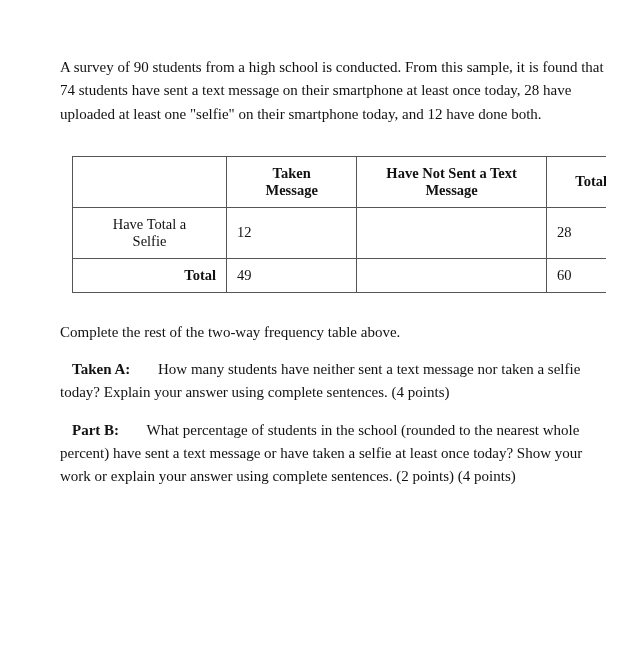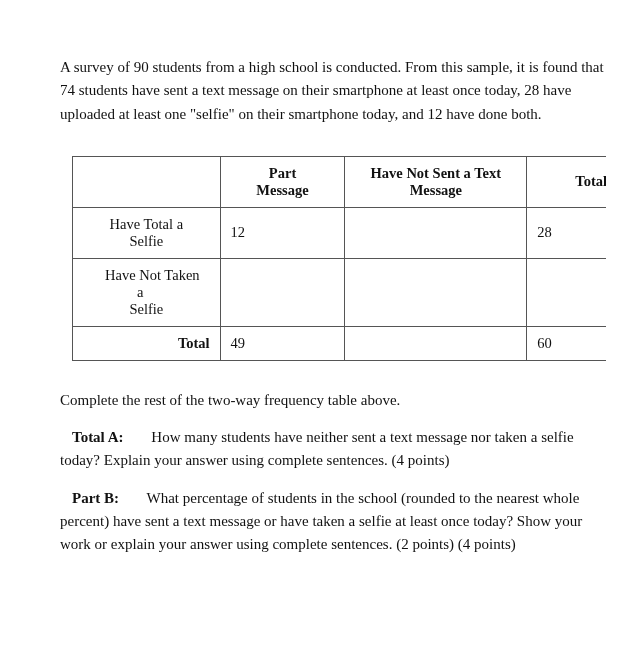--- a/index.html
+++ b/index.html
@@ -80,60 +80,51 @@
 <body>
 
 <p class="intro-text">A survey of 90 students from a high school is conducted. From this sample, it is found that 74 students have sent a text message on their smartphone at least once today, 28 have uploaded at least one "selfie" on their smartphone today, and 12 have done both.</p>
 
 <div class="table-wrapper">
   <table>
     <thead>
       <tr>
         <td style="width:130px;"></td>
         <td style="width:110px;">
-          <span>Part</span><br>
+          <span>Taken</span><br>
           <span>Message</span>
         </td>
         <td style="width:160px;">
           <span>Have Not Sent a Text</span><br>
           <span>Message</span>
         </td>
         <td class="col-total" style="width:60px;">Total</td>
       </tr>
     </thead>
     <tbody>
       <tr>
         <td class="row-header">
           <span>Have Total a</span><br>
           <span>Selfie</span>
         </td>
         <td>12</td>
         <td class="empty-cell"></td>
         <td>28</td>
       </tr>
       <tr>
-        <td class="row-header">
-          <span>Have Not Taken a</span><br>
-          <span>Selfie</span>
-        </td>
-        <td class="empty-cell"></td>
-        <td class="empty-cell"></td>
-        <td class="empty-cell"></td>
-      </tr>
-      <tr>
         <td class="row-header col-total">Total</td>
         <td>49</td>
         <td class="empty-cell"></td>
         <td>60</td>
       </tr>
     </tbody>
   </table>
 </div>
 
 <p class="instructions">Complete the rest of the two-way frequency table above.</p>
 
 <p class="part">
-  <span class="part-label">Total A:</span><span> How many students have neither sent a text message nor taken a selfie today? Explain your answer using complete sentences. (4 points)</span>
+  <span class="part-label">Taken A:</span><span> How many students have neither sent a text message nor taken a selfie today? Explain your answer using complete sentences. (4 points)</span>
 </p>
 
 <p class="part">
   <span class="part-label">Part B:</span><span> What percentage of students in the school (rounded to the nearest whole percent) have sent a text message or have taken a selfie at least once today? Show your work or explain your answer using complete sentences. (2 points) (4 points)</span>
 </p>
 
 </body></html>

